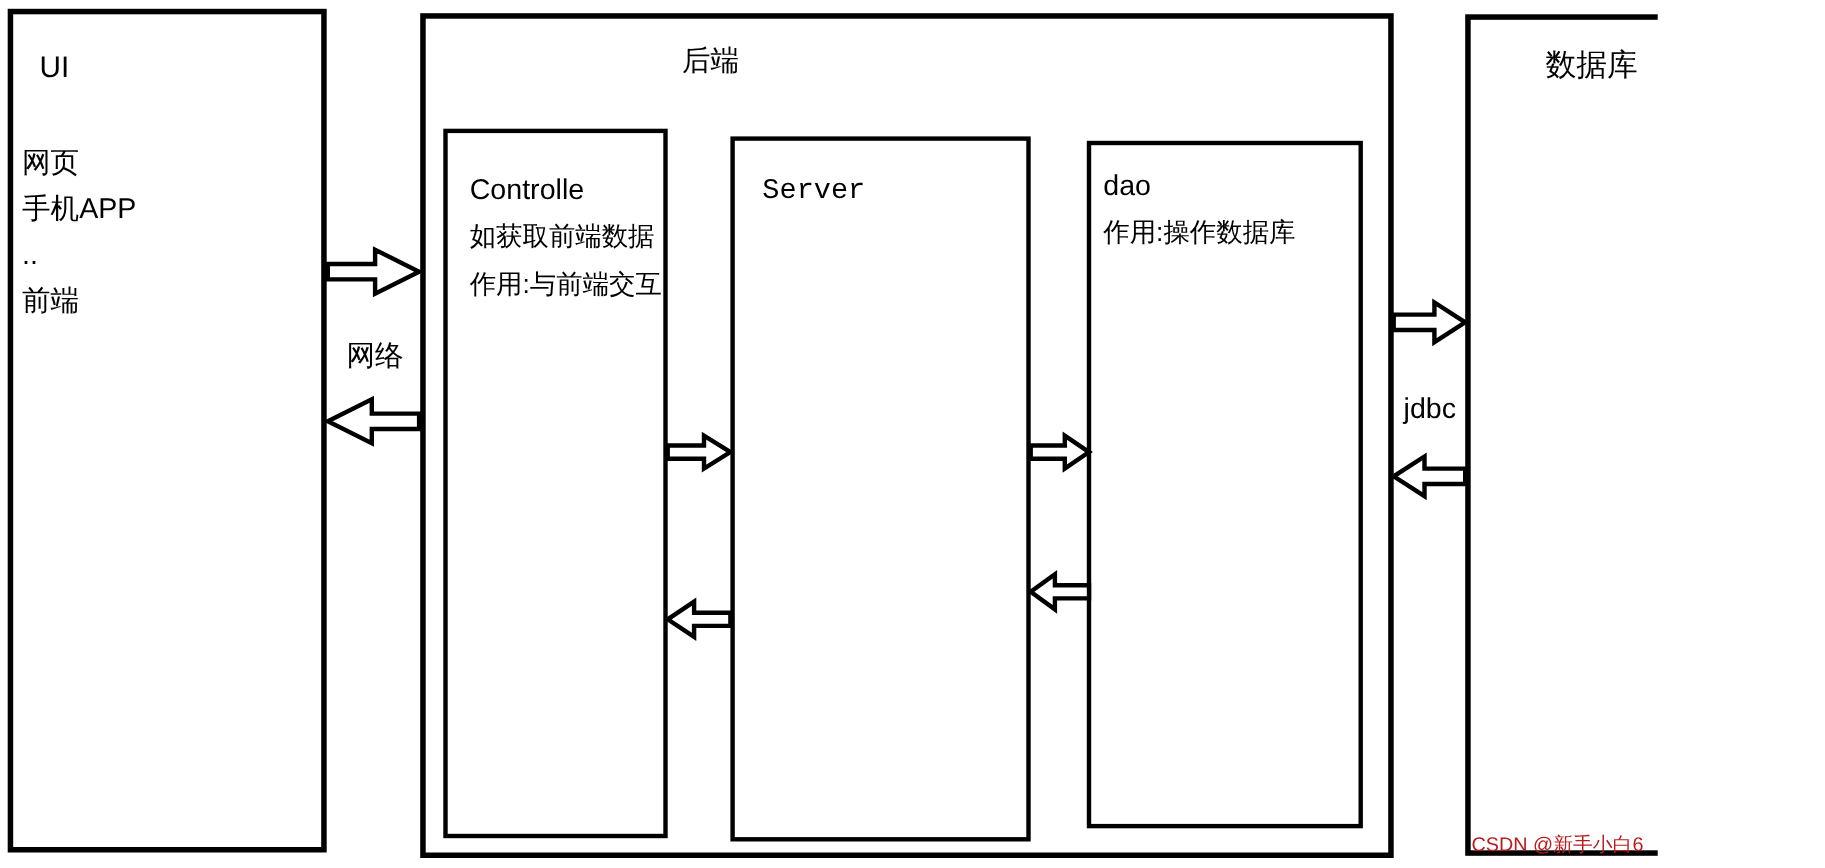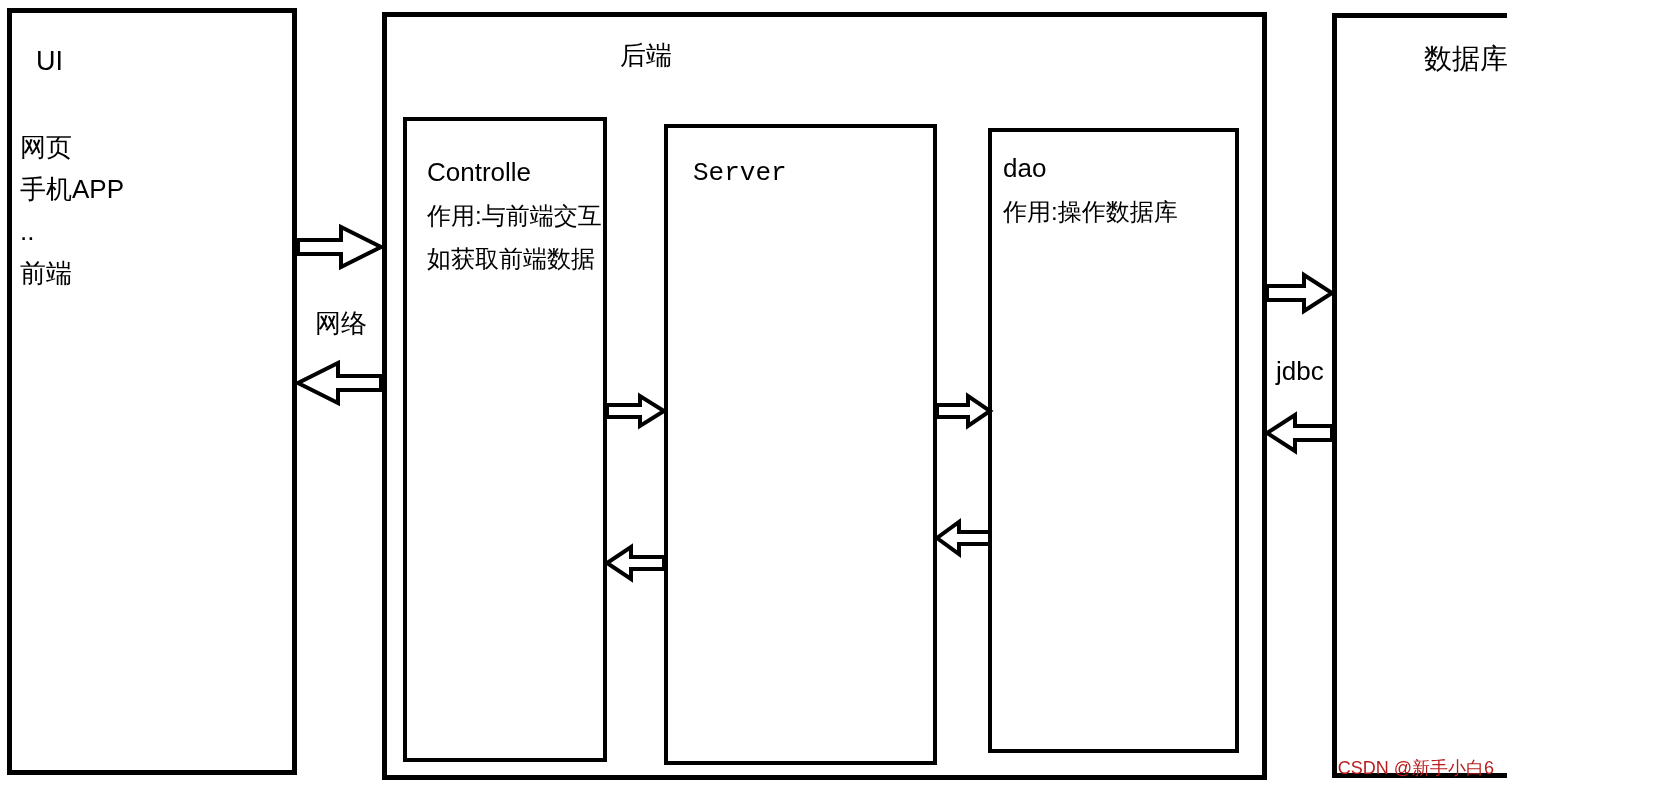--- a/index.html
+++ b/index.html
@@ -38,37 +38,37 @@
     <div>..</div>
     <div>前端</div>
   </div>
 
   <div class="box outer" style="left:382px;top:12px;width:885px;height:768px;"></div>
   <div class="lbl t26" style="left:620px;top:40px;">后端</div>
 
   <div class="box inner" style="left:403px;top:117px;width:204px;height:645px;"></div>
   <div class="blk" style="left:427px;top:151px;">
     <div class="ttl">Controlle</div>
+    <div>如获取前端数据</div>
     <div>作用:与前端交互</div>
-    <div>如获取前端数据</div>
   </div>
 
   <div class="box inner" style="left:664px;top:124px;width:273px;height:641px;"></div>
   <div class="blk" style="left:693px;top:152px;font-family:Liberation Mono, monospace;">
     <div class="ttl">Server</div>
   </div>
 
   <div class="box inner" style="left:988px;top:128px;width:251px;height:625px;"></div>
   <div class="blk" style="left:1003px;top:147px;">
     <div class="ttl">dao</div>
     <div>作用:操作数据库</div>
   </div>
 
   <div class="box outer" style="left:1332px;top:13px;width:321px;height:765px;"></div>
-  <div class="lbl t28" style="left:1405px;top:43px;margin-left:19px;">数据库</div>
+  <div class="lbl t28" style="left:1405px;top:43px;">数据库</div>
 
   <svg class="arrow" style="left:298px;top:227px;" width="83" height="40">
     <polygon points="0,13 43,13 43,0 83,20 43,40 43,27 0,27"></polygon>
   </svg>
   <div class="lbl t26" style="left:315px;top:308px;">网络</div>
   <svg class="arrow" style="left:298px;top:363px;" width="83" height="40">
     <polygon points="83,13 40,13 40,0 0,20 40,40 40,27 83,27"></polygon>
   </svg>
 
   <svg class="arrow" style="left:607px;top:396px;" width="57" height="30">

